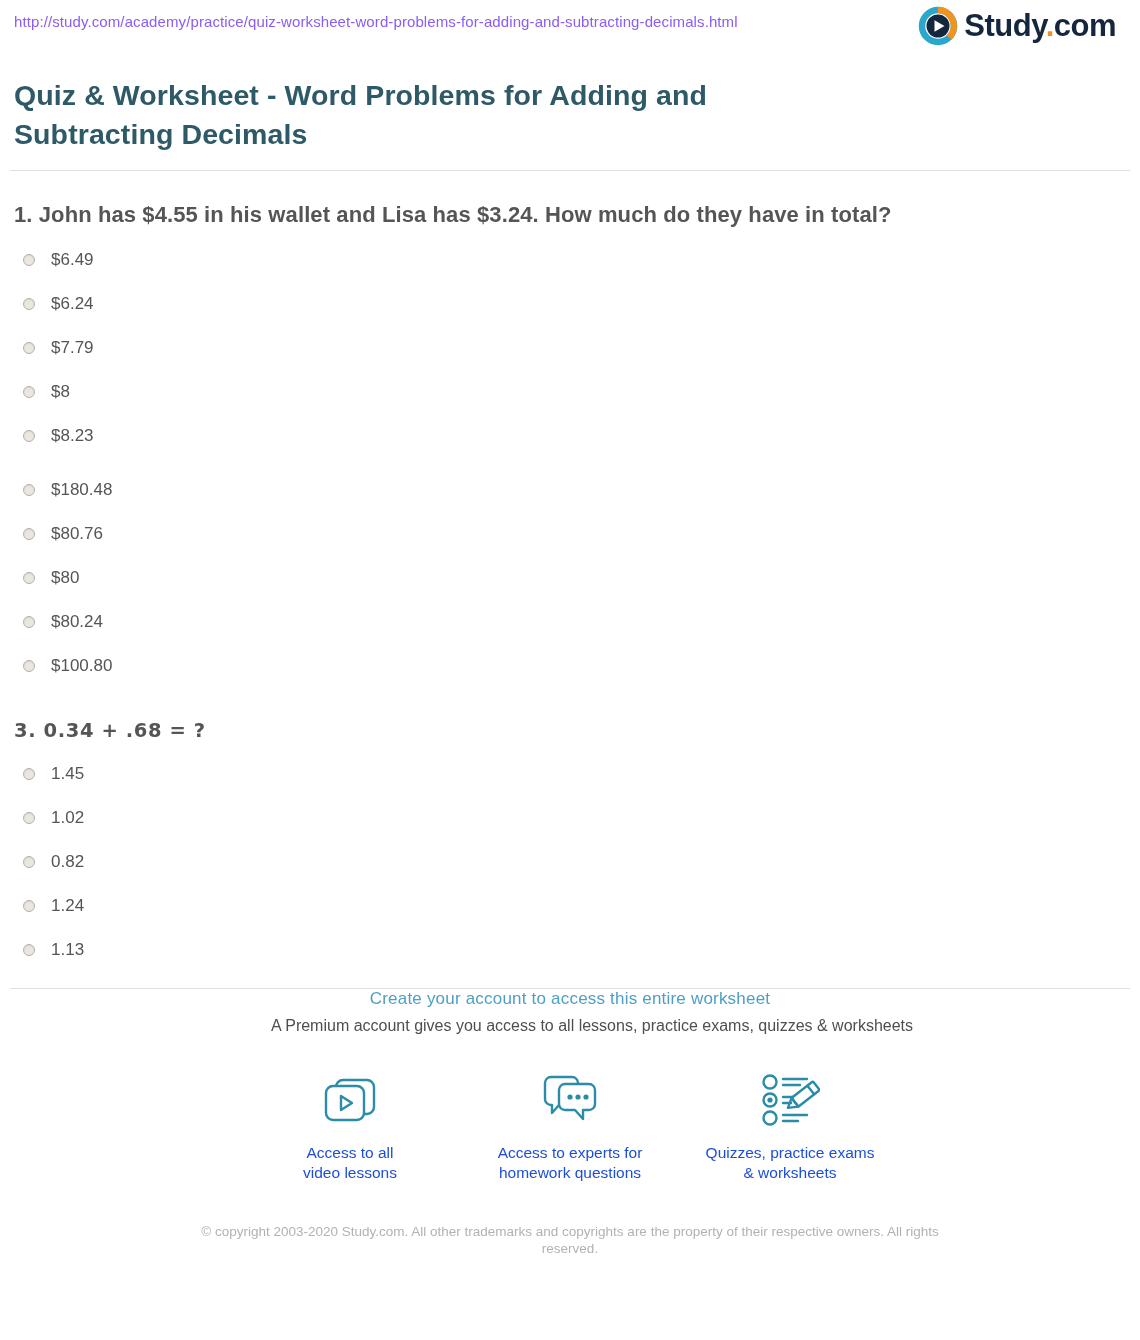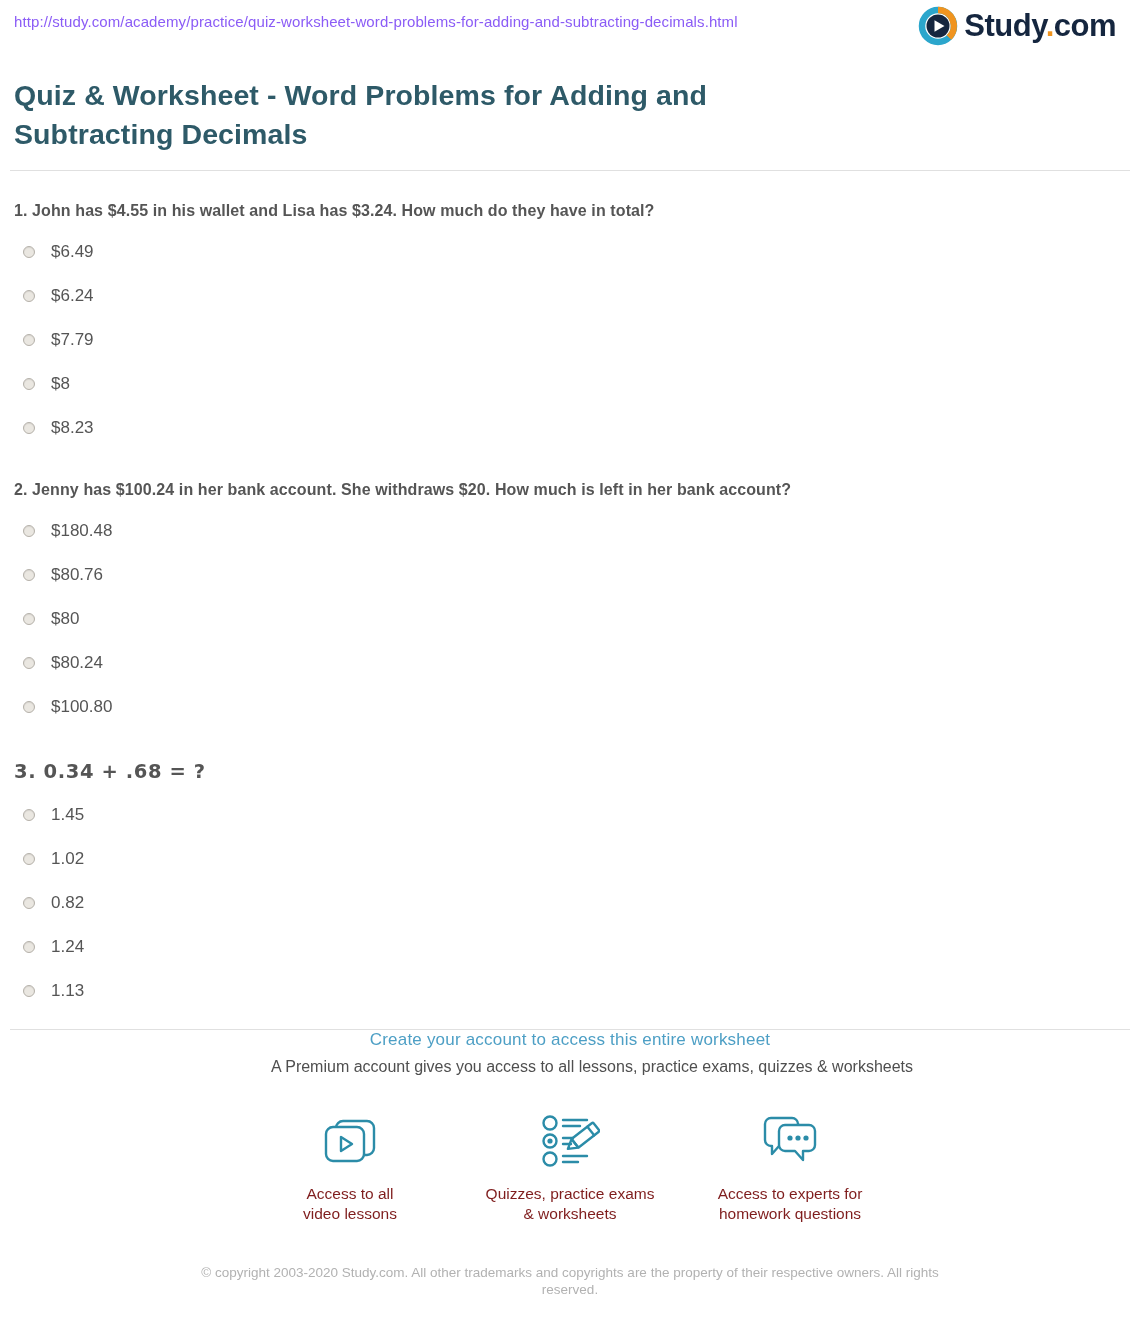--- a/index.html
+++ b/index.html
@@ -52,21 +52,21 @@
   .rule {
     border: none;
     border-top: 1px solid #e0e0e0;
     margin: 16px 10px 0 10px;
   }
 
   
   .questions { padding: 0 14px; }
   .question h2 {
     margin-top: 31px;
-    font-size: 16px;
+    font-size: 22px;
     font-weight: bold;
     color: #555555;
     letter-spacing: 0.1px;
   }
   .question.math h2 {
     font-family: "DejaVu Sans", sans-serif;
     font-size: 19.5px;
     letter-spacing: 0.6px;
   }
   .options { margin-top: 10px; }
@@ -111,21 +111,21 @@
     width: 220px;
     display: flex;
     flex-direction: column;
     align-items: center;
   }
   .feature-icon { height: 52px; display: flex; align-items: flex-end; }
   .feature-label {
     margin-top: 16px;
     font-size: 15.5px;
     line-height: 20px;
-    color: #7f1d1d;
+    color: #1d4ed8;
     white-space: pre-line;
   }
 
   
   .copyright {
     margin: 40px auto 0 auto;
     max-width: 960px;
     text-align: center;
     font-size: 13.5px;
     line-height: 17px;
@@ -175,21 +175,20 @@
           <span class="radio"></span>
           <span class="option-label">$8</span>
         </label>
         <label class="option">
           <span class="radio"></span>
           <span class="option-label">$8.23</span>
         </label>
       </div>
     </section>
     <section class="question">
-      <h2>2. Jenny has $100.24 in her bank account. She withdraws $20. How much is left in her bank account?</h2>
       <div class="options">
         <label class="option">
           <span class="radio"></span>
           <span class="option-label">$180.48</span>
         </label>
         <label class="option">
           <span class="radio"></span>
           <span class="option-label">$80.76</span>
         </label>
         <label class="option">
@@ -244,20 +243,34 @@
     <div class="feature">
       <span class="feature-icon">
         <svg width="58" height="52" viewBox="0 0 58 52" fill="none" stroke="#2b8ca8" stroke-width="2.4" stroke-linejoin="round">
           <rect x="15" y="5" width="38" height="34" rx="7"></rect>
           <rect x="5" y="11" width="38" height="34" rx="7" fill="#ffffff"></rect>
           <path d="M 20 21 L 20 35 L 31 28 Z"></path>
         </svg>
       </span>
       <div class="feature-label">Access to all
 video lessons</div>
+    </div>
+
+    <div class="feature">
+      <span class="feature-icon">
+        <svg width="60" height="54" viewBox="0 0 60 54" fill="none" stroke="#2b8ca8" stroke-width="2.4" stroke-linejoin="round">
+          <path d="M 11 4 H 32 a 6 6 0 0 1 6 6 V 9 H 38 M 5 10 a 6 6 0 0 1 6 -6 M 5 10 V 26 a 6 6 0 0 0 6 6 h 1 v 8 l 7 -8"></path>
+          <path d="M 25 11 H 49 a 6 6 0 0 1 6 6 V 31 a 6 6 0 0 1 -6 6 h -6 v 9 l -8 -9 H 25 a 6 6 0 0 1 -6 -6 V 17 a 6 6 0 0 1 6 -6 Z" fill="#ffffff"></path>
+          <circle cx="30" cy="24" r="2.6" fill="#2b8ca8" stroke="none"></circle>
+          <circle cx="38" cy="24" r="2.6" fill="#2b8ca8" stroke="none"></circle>
+          <circle cx="46" cy="24" r="2.6" fill="#2b8ca8" stroke="none"></circle>
+        </svg>
+      </span>
+      <div class="feature-label">Access to experts for
+homework questions</div>
     </div>
 
     <div class="feature">
       <span class="feature-icon">
         <svg width="60" height="54" viewBox="0 0 60 54" fill="none" stroke="#2b8ca8" stroke-width="2.4" stroke-linecap="round">
           <circle cx="10" cy="9" r="6.5"></circle>
           <circle cx="10" cy="27" r="6.5"></circle>
           <circle cx="10" cy="27" r="2.6" fill="#2b8ca8" stroke="none"></circle>
           <circle cx="10" cy="45" r="6.5"></circle>
           <line x1="23" y1="6" x2="47" y2="6"></line>
@@ -270,31 +283,17 @@
             <rect x="33" y="19" width="27" height="11" rx="1.5"></rect>
             <line x1="53" y1="19" x2="53" y2="30"></line>
             <path d="M 33 19 L 24 24.5 L 33 30 Z"></path>
           </g>
         </svg>
       </span>
       <div class="feature-label">Quizzes, practice exams
 &amp; worksheets</div>
     </div>
 
-    <div class="feature">
-      <span class="feature-icon">
-        <svg width="60" height="54" viewBox="0 0 60 54" fill="none" stroke="#2b8ca8" stroke-width="2.4" stroke-linejoin="round">
-          <path d="M 11 4 H 32 a 6 6 0 0 1 6 6 V 9 H 38 M 5 10 a 6 6 0 0 1 6 -6 M 5 10 V 26 a 6 6 0 0 0 6 6 h 1 v 8 l 7 -8"></path>
-          <path d="M 25 11 H 49 a 6 6 0 0 1 6 6 V 31 a 6 6 0 0 1 -6 6 h -6 v 9 l -8 -9 H 25 a 6 6 0 0 1 -6 -6 V 17 a 6 6 0 0 1 6 -6 Z" fill="#ffffff"></path>
-          <circle cx="30" cy="24" r="2.6" fill="#2b8ca8" stroke="none"></circle>
-          <circle cx="38" cy="24" r="2.6" fill="#2b8ca8" stroke="none"></circle>
-          <circle cx="46" cy="24" r="2.6" fill="#2b8ca8" stroke="none"></circle>
-        </svg>
-      </span>
-      <div class="feature-label">Access to experts for
-homework questions</div>
-    </div>
-
   </div>
 </div>
 
 <div class="copyright">© copyright 2003-2020 Study.com. All other trademarks and copyrights are the property of their respective owners. All rights
 reserved.</div>
 
 </body></html>

